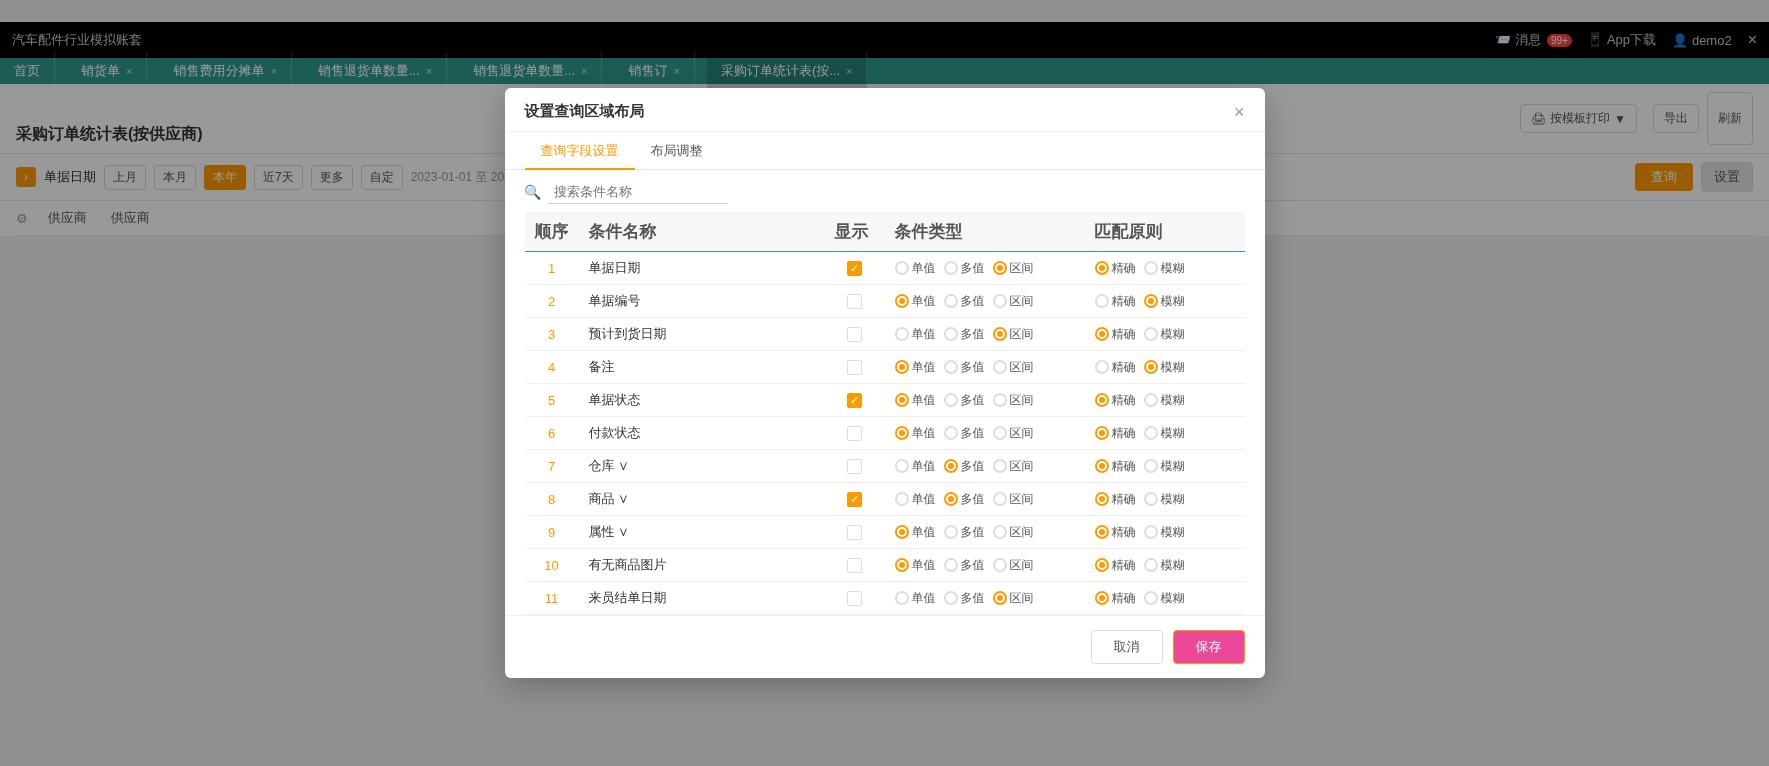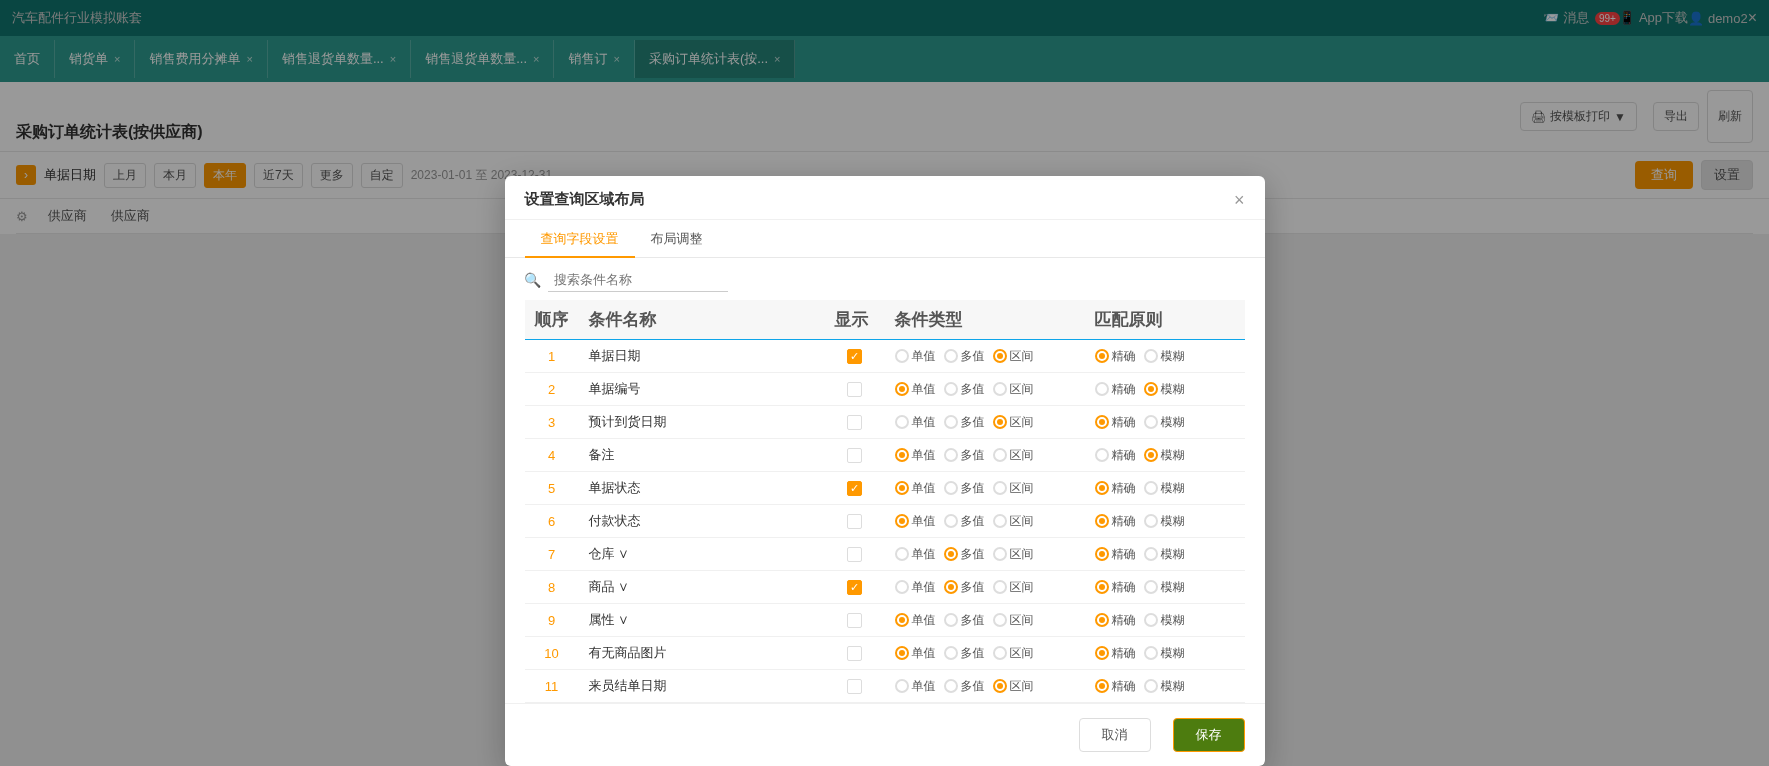--- a/index.html
+++ b/index.html
@@ -1,47 +1,48 @@
 <!DOCTYPE html>
 <html><head>
   <meta charset="utf-8">
   <style>
     * { box-sizing: border-box; margin: 0; padding: 0; }
     body { font-family: 'Microsoft YaHei', Arial, sans-serif; font-size: 13px; background: #f0f0f0; overflow: hidden; }
 
     
     .top-bar {
-      background: #0f766e;
+      background: #000000;
       height: 36px;
       display: flex;
       align-items: center;
       justify-content: space-between;
       padding: 0 12px;
       color: #ccc;
+      margin-top: 22px;
     }
     .top-bar-left { font-size: 13px; color: #ccc; }
-    .top-bar-right { display: flex; align-items: center; gap: 0; font-size: 13px; color: #ccc; }
+    .top-bar-right { display: flex; align-items: center; gap: 16px; font-size: 13px; color: #ccc; }
     .top-bar-right .badge {
       background: #ff4444;
       color: white;
       border-radius: 8px;
       font-size: 10px;
       padding: 1px 4px;
       margin-left: 2px;
     }
     .top-bar-right .close-btn { color: #ccc; cursor: pointer; font-size: 16px; }
 
     
     .tab-bar {
       background: #2d9c8f;
-      height: 46px;
+      height: 26px;
       display: flex;
       align-items: center;
       padding: 0 0;
-      gap: 0;
+      gap: 12px;
     }
     .tab-item {
       padding: 0 14px;
       height: 38px;
       display: flex;
       align-items: center;
       color: white;
       font-size: 13px;
       cursor: pointer;
       border-right: 1px solid rgba(255,255,255,0.2);
@@ -97,21 +98,21 @@
     .gear-icon { color: #999; margin-right: 8px; }
     .col-header { font-size: 13px; color: #555; padding: 0 12px; }
 
     
     .overlay {
       position: fixed;
       top: 0; left: 0; right: 0; bottom: 0;
       background: rgba(0,0,0,0.4);
       z-index: 100;
       display: flex;
-      align-items: flex-end;
+      align-items: center;
       justify-content: center;
     }
 
     
     .dialog {
       background: white;
       border-radius: 6px;
       width: 760px;
       max-height: 680px;
       box-shadow: 0 8px 32px rgba(0,0,0,0.25);
@@ -235,25 +236,25 @@
       color: white;
       font-size: 11px;
       line-height: 1;
     }
 
     
     .dialog-footer {
       padding: 14px 20px;
       display: flex;
       justify-content: flex-end;
-      gap: 22px;
+      gap: 10px;
       border-top: 1px solid #f0f0f0;
     }
     .btn-cancel { background: white; border: 1px solid #ddd; padding: 7px 22px; border-radius: 4px; cursor: pointer; font-size: 13px; color: #555; }
-    .btn-save { background: #4d7c0f; border: 1px solid #f90; padding: 7px 22px; border-radius: 4px; cursor: pointer; font-size: 13px; color: white; font-weight: 500; }
+    .btn-save { background: #ec4899; border: 1px solid #f90; padding: 7px 22px; border-radius: 4px; cursor: pointer; font-size: 13px; color: white; font-weight: 500; }
 
     
     .dialog-table-wrap::-webkit-scrollbar { width: 6px; }
     .dialog-table-wrap::-webkit-scrollbar-thumb { background: #ccc; border-radius: 3px; }
   </style>
 </head>
 <body>
 
 <div class="top-bar">
   <div class="top-bar-left">汽车配件行业模拟账套</div>

